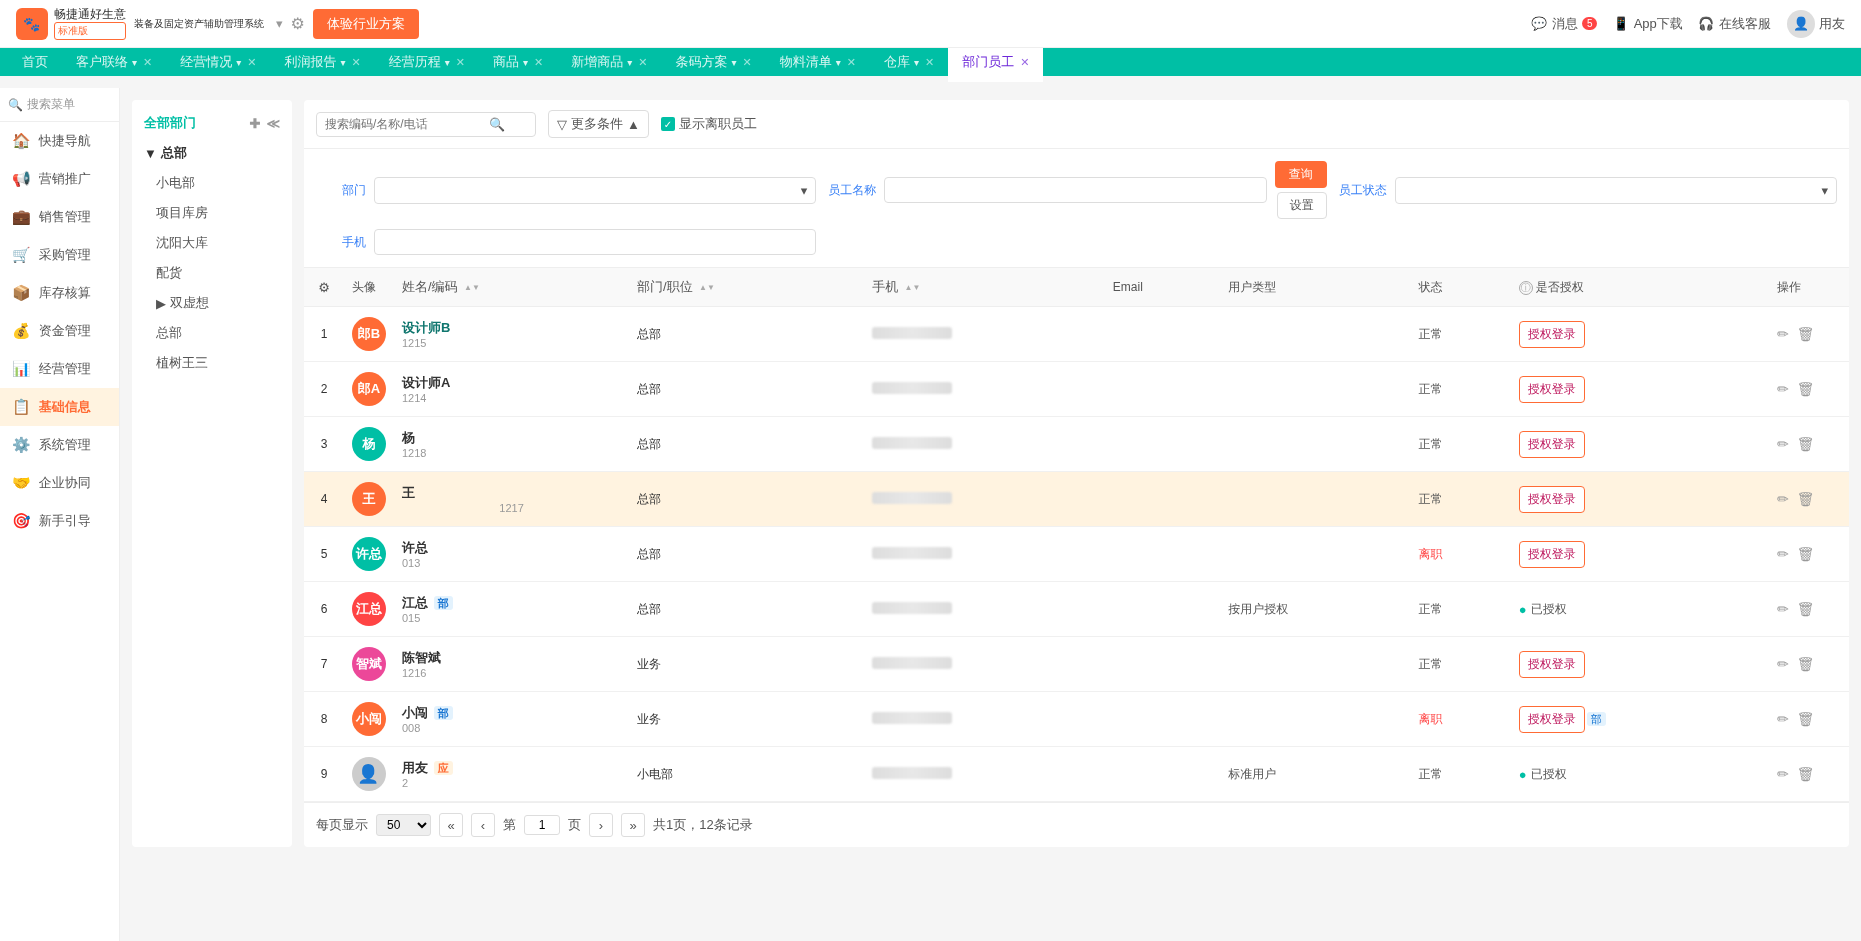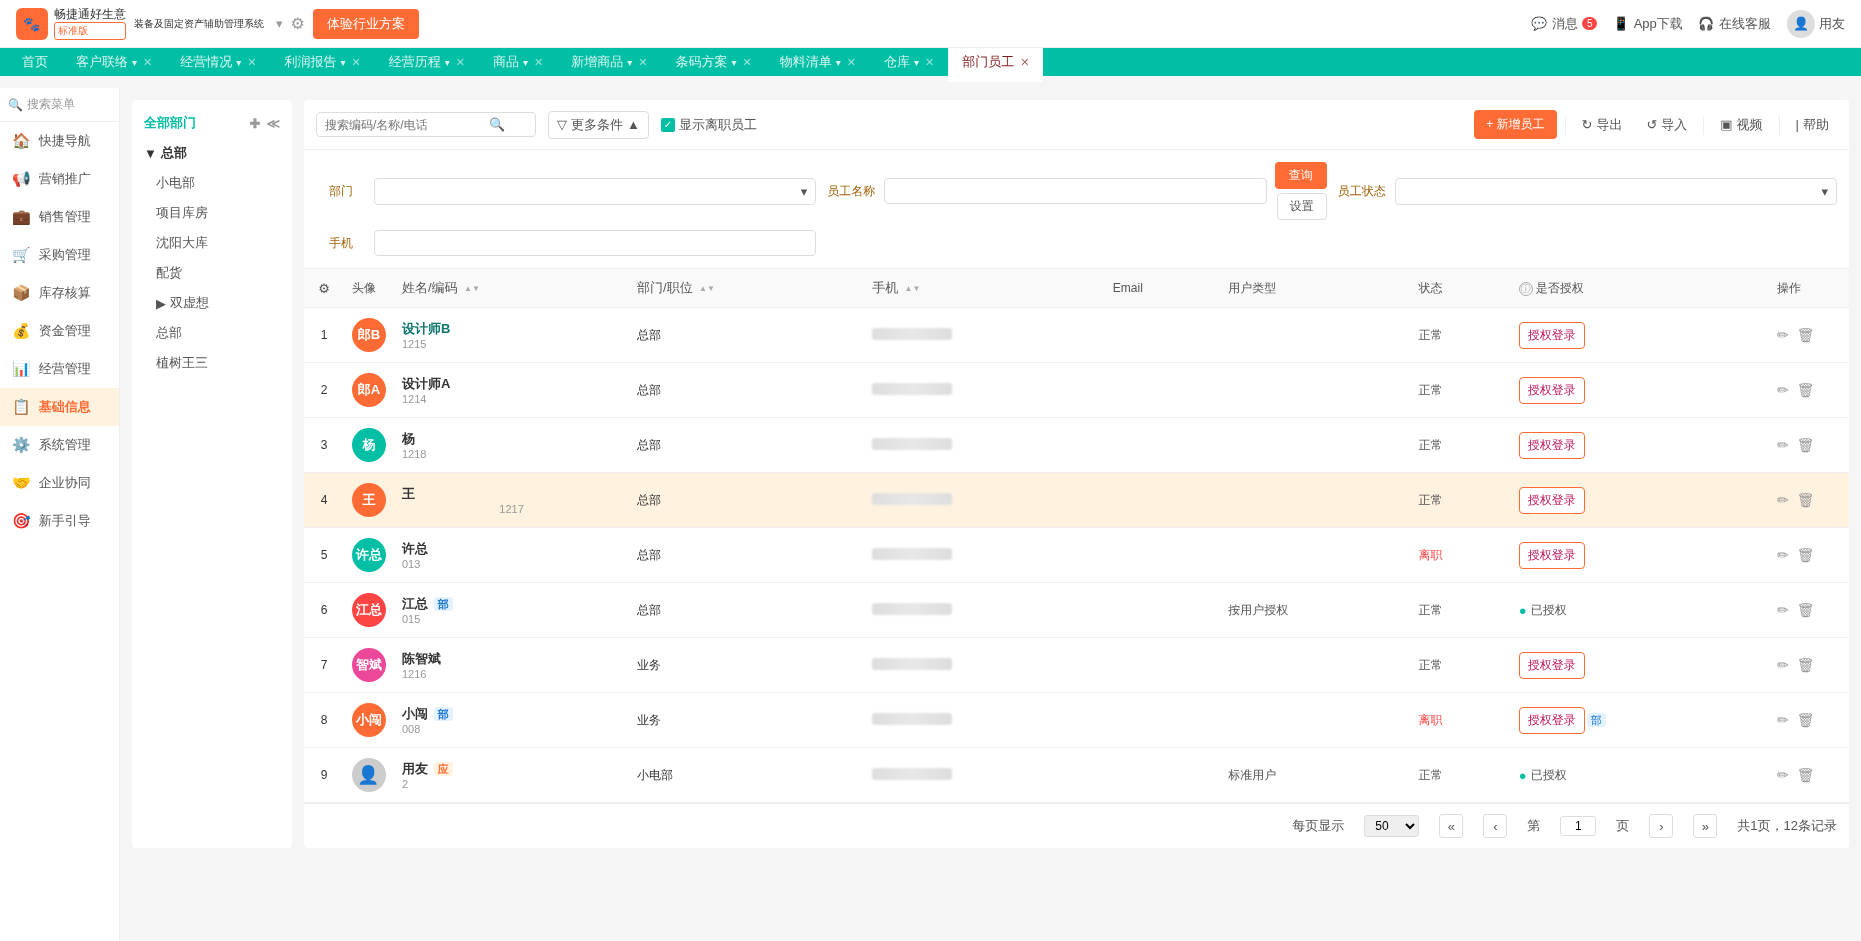--- a/index.html
+++ b/index.html
@@ -47,21 +47,21 @@
       height: 40px;
       display: flex;
       align-items: center;
       padding: 0 14px;
       color: rgba(255,255,255,0.85);
       cursor: pointer;
       font-size: 13px;
       white-space: nowrap;
       position: relative;
     }
-    .nav-tab.active { background: #fff; color: #7f1d1d; border-radius: 4px 4px 0 0; }
+    .nav-tab.active { background: #fff; color: #6d28d9; border-radius: 4px 4px 0 0; }
     .nav-tab .close-x { margin-left: 6px; opacity: 0.7; font-size: 11px; }
     .nav-tab .arrow { margin-left: 4px; font-size: 10px; }
 
     
     .sidebar {
       position: fixed;
       top: 88px;
       left: 0;
       width: 120px;
       bottom: 0;
@@ -229,21 +229,21 @@
       display: grid;
       grid-template-columns: 1fr 1fr 1fr;
       gap: 10px;
       align-items: center;
     }
     .filter-row {
       display: flex;
       align-items: center;
       gap: 8px;
     }
-    .filter-label { color: #a16207; font-size: 12px; white-space: nowrap; min-width: 50px; text-align: center; }
+    .filter-label { color: #3b82f6; font-size: 12px; white-space: nowrap; min-width: 50px; text-align: right; }
     .filter-select {
       flex: 1;
       border: 1px solid #ddd;
       border-radius: 4px;
       padding: 5px 8px;
       font-size: 12px;
       color: #555;
       display: flex;
       align-items: center;
       justify-content: space-between;
@@ -366,23 +366,22 @@
       height: 12px;
       background: linear-gradient(90deg, #ddd 0%, #e8e8e8 50%, #ddd 100%);
       border-radius: 3px;
       filter: blur(1px);
     }
 
     
     .pagination {
       display: flex;
       align-items: center;
-      justify-content: flex-end;
       padding: 10px 12px;
-      gap: 20px;
+      gap: 8px;
       border-top: 1px solid #eee;
       font-size: 12px;
       color: #555;
     }
     .page-size-select {
       border: 1px solid #ddd;
       border-radius: 3px;
       padding: 2px 6px;
       font-size: 12px;
     }
@@ -598,42 +597,20 @@
           <span style="color:#999;">🔍</span>
         </div>
         <div class="filter-btn">
           <span>▽</span>
           <span>更多条件</span>
           <span>▲</span>
         </div>
         <div class="checkbox-label">
           <div class="checkbox-checked">✓</div>
           <span>显示离职员工</span>
-        </div>
-        <div class="search-bar-right">
-          <button class="add-btn">+ 新增员工</button>
-          <div class="divider-v"></div>
-          <div class="action-btn">
-            <span>↻</span>
-            <span>导出</span>
-          </div>
-          <div class="action-btn">
-            <span>↺</span>
-            <span>导入</span>
-          </div>
-          <div class="divider-v"></div>
-          <div class="action-btn">
-            <span>▣</span>
-            <span>视频</span>
-          </div>
-          <div class="divider-v"></div>
-          <div class="action-btn">
-            <span>|</span>
-            <span>帮助</span>
-          </div>
         </div>
       </div>
 
       <div class="filter-form">
         <div class="filter-row">
           <span class="filter-label">部门</span>
           <div class="filter-select">
             <span></span>
             <span>▾</span>
           </div>

